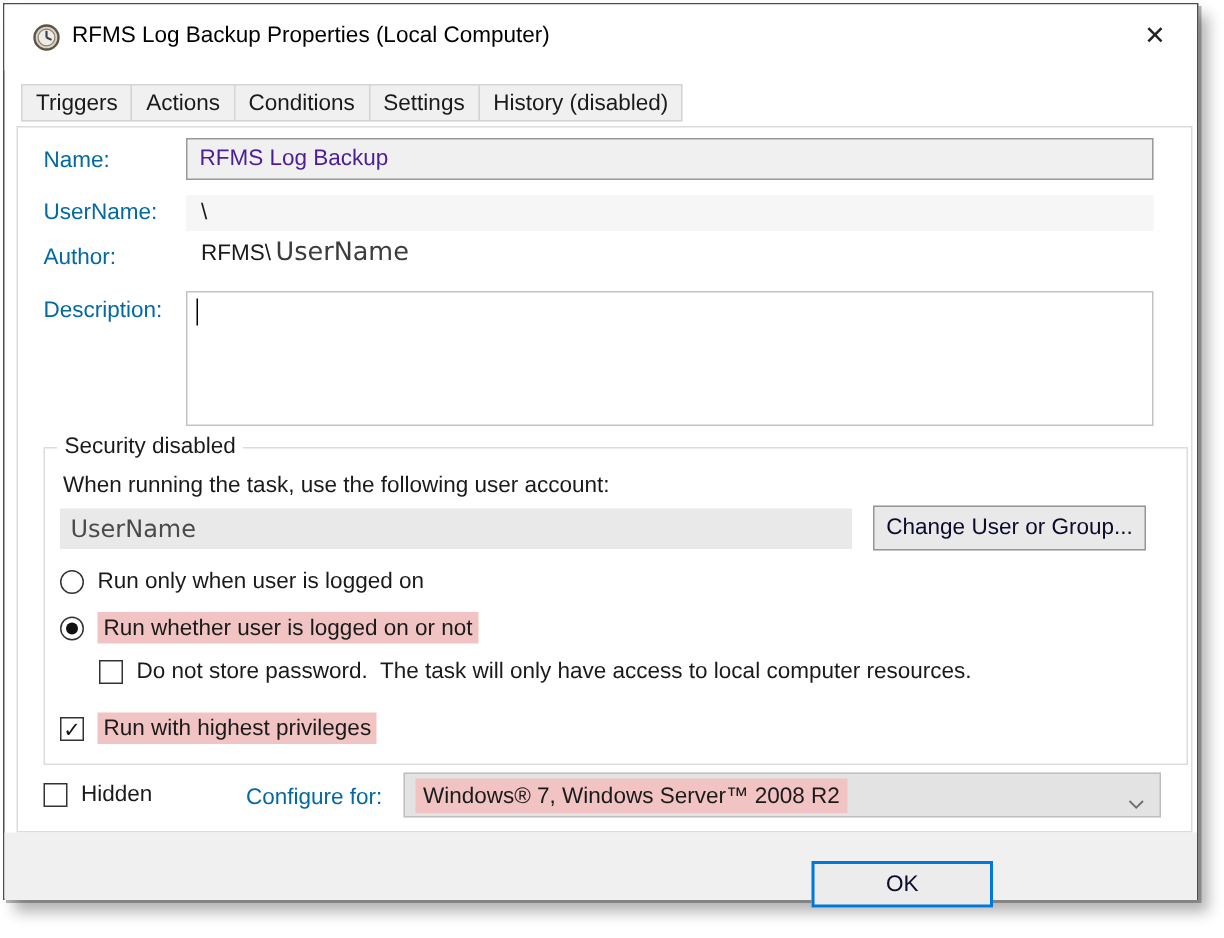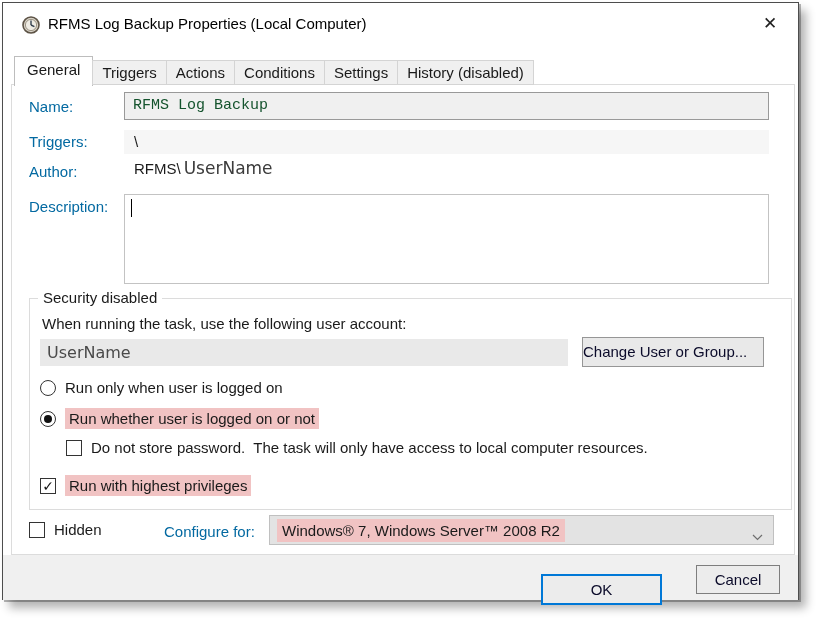--- a/index.html
+++ b/index.html
@@ -44,21 +44,21 @@
   
   .page {
     position: absolute; left: 8px; top: 81px; width: 784px; height: 471px;
     background: #ffffff; border: 1px solid #dcdcdc;
   }
   .lbl { position: absolute; font-size: 15px; color: #0369a1; white-space: nowrap; }
 
   .field-name {
     position: absolute; left: 112px; top: 7px; width: 645px; height: 28px;
     background: #f0f0f0; border: 1px solid #999999;
-    font-size: 15px; line-height: 26px; padding-left: 8px; color: #14532d; font-family: Liberation Mono, monospace;
+    font-size: 15px; line-height: 26px; padding-left: 8px; color: #4c1d95;
   }
   .field-location {
     position: absolute; left: 112px; top: 45px; width: 645px; height: 24px;
     background: #f6f6f6; font-size: 15px; line-height: 24px; padding-left: 10px;
   }
   .author-line { position: absolute; left: 122px; top: 73px; font-size: 15px; white-space: nowrap; }
   .redacted { font-family: "DejaVu Sans", sans-serif; font-size: 17px; color: #3c3c3c; margin-left: 3px; }
 
   .desc-box {
     position: absolute; left: 112px; top: 109px; width: 645px; height: 90px;
@@ -77,21 +77,21 @@
   }
   .hint { position: absolute; left: 12px; top: 16px; font-size: 15px; }
   .user-field {
     position: absolute; left: 10px; top: 40px; width: 528px; height: 27px;
     background: #e9e9e9; font-family: "DejaVu Sans", sans-serif;
     font-size: 16px; line-height: 27px; padding-left: 7px; color: #4a4a4a;
   }
   .btn-change {
     position: absolute; left: 552px; top: 38px; width: 182px; height: 30px;
     background: #e9e9e9; border: 1px solid #969696;
-    font-size: 15px; color: #0b0b2a; line-height: 28px; cursor: default;
+    font-size: 15px; color: #0b0b2a; text-align: center; line-height: 28px; cursor: default;
   }
 
   .opt-row { position: absolute; display: flex; align-items: center; gap: 9px; }
   .radio {
     width: 16px; height: 16px; border: 1px solid #333; border-radius: 50%;
     background: #fff; position: relative; flex: 0 0 auto;
   }
   .radio.on::after {
     content: ""; position: absolute; left: 3px; top: 3px;
     width: 8px; height: 8px; border-radius: 50%; background: #111;
@@ -141,34 +141,33 @@
           <circle cx="9" cy="9" r="5.6" fill="#efece4" stroke="#8a8070" stroke-width="0.8"></circle>
           <line x1="9" y1="9" x2="9" y2="4.6" stroke="#33404f" stroke-width="1.4"></line>
           <line x1="9" y1="9" x2="12.4" y2="10.6" stroke="#33404f" stroke-width="1.4"></line>
         </svg>
       </span>
       <span class="title">RFMS Log Backup Properties (Local Computer)</span>
       <span class="close">✕</span>
     </div>
 
     <div class="tabs">
-      <div class="tab active">General</div>
       <div class="tab">Triggers</div>
       <div class="tab">Actions</div>
       <div class="tab">Conditions</div>
       <div class="tab">Settings</div>
       <div class="tab">History (disabled)</div>
     </div>
 
     <div class="page">
 
       <span class="lbl" style="left:17px; top:13px;">Name:</span>
       <div class="field-name">RFMS Log Backup</div>
 
-      <span class="lbl" style="left:17px; top:48px;">Triggers:</span>
+      <span class="lbl" style="left:17px; top:48px;">UserName:</span>
       <div class="field-location">\</div>
 
       <span class="lbl" style="left:17px; top:78px;">Author:</span>
       <div class="author-line"><span>RFMS\</span><span class="redacted">UserName</span></div>
 
       <span class="lbl" style="left:17px; top:113px;">Description:</span>
       <div class="desc-box">
         <div class="caret"></div>
         <span></span>
       </div>
@@ -211,17 +210,16 @@
         <span class="dd-chevron">
           <svg width="11" height="7" viewBox="0 0 11 7">
               <path d="M1 1 L5.5 5.5 L10 1" stroke="#6e6e6e" stroke-width="1.2" fill="none"></path>
             </svg>
         </span>
       </div>
     </div>
 
     <div class="footer">
       <div class="btn btn-ok">OK</div>
-      <div class="btn btn-cancel">Cancel</div>
     </div>
 
   </div>
 </div>
 
 </body></html>

